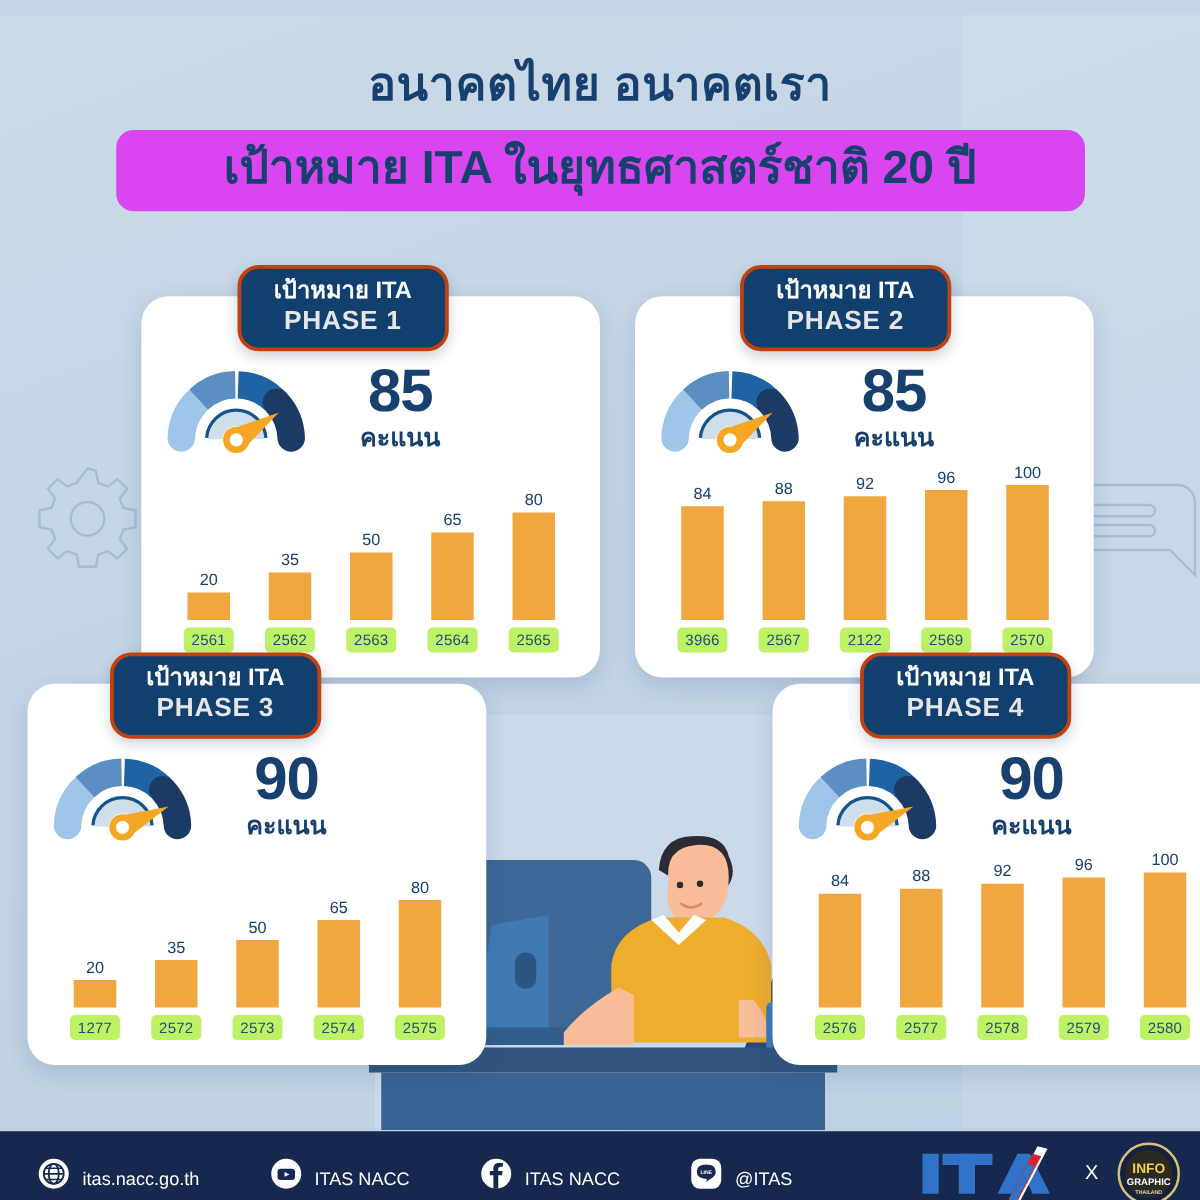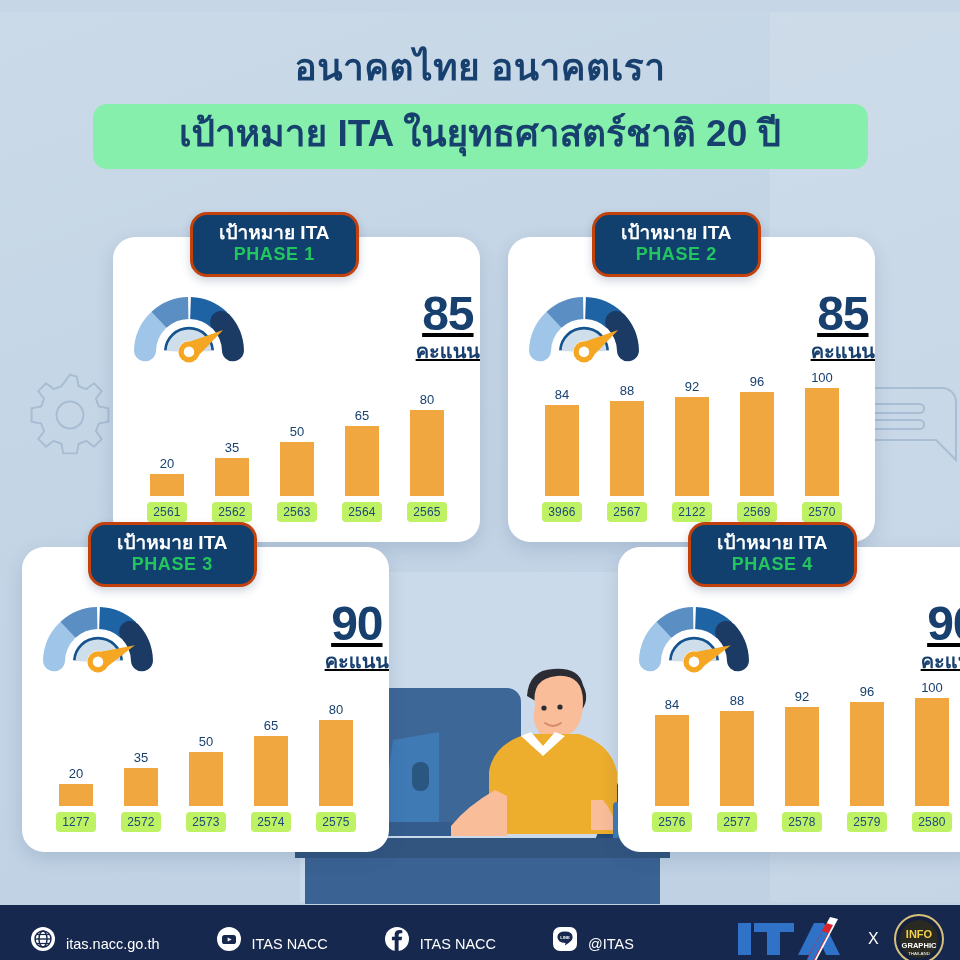--- a/index.html
+++ b/index.html
@@ -25,21 +25,21 @@
   .deco-bubble { position:absolute; left:850px; top:358px; width:120px; height:105px; opacity:.55; }
 
   
   .title-wrap { position:absolute; left:0; top:34px; width:960px; text-align:center; }
   .title-line1 {
     font-size:37px; font-weight:bold; color:#17406f; letter-spacing:.5px;
     line-height:1.2;
   }
   .title-band {
     display:inline-block; margin-top:14px;
-    background:#86efac; border-radius:14px;
+    background:#d946ef; border-radius:14px;
     padding:9px 40px 13px 40px;
     min-width:775px;
   }
   .title-line2 { font-size:37px; font-weight:bold; color:#17406f; line-height:1.15; }
 
   
   .card {
     position:absolute; background:#ffffff; border-radius:22px;
     box-shadow:0 6px 18px rgba(40,70,110,0.16);
   }
@@ -49,30 +49,30 @@
   .card-p4 { left:618px; top:535px; width:367px; height:305px; }
 
   .badge {
     position:absolute; background:#11406f; border-radius:17px;
     border:3px solid #c2410c;
     padding:7px 26px 9px 26px; text-align:center;
     box-shadow:0 4px 10px rgba(30,60,100,0.22);
     z-index:6;
   }
   .badge-th { color:#ffffff; font-size:19px; font-weight:bold; line-height:1.15; }
-  .badge-phase { color:#22c55e; font-size:18px; font-weight:bold; line-height:1.2; letter-spacing:.6px; }
+  .badge-phase { color:#e5e5e5; font-size:21px; font-weight:bold; line-height:1.2; letter-spacing:.6px; }
 
   .badge-p1 { left:190px; top:200px; }
   .badge-p2 { left:592px; top:200px; }
   .badge-p3 { left:88px;  top:510px; }
   .badge-p4 { left:688px; top:510px; }
 
   
   .gauge-row { position:absolute; left:0; top:48px; width:367px;
-    display:flex; align-items:center; justify-content:space-between; gap:23px;text-decoration:underline; }
+    display:flex; align-items:center; justify-content:flex-start; gap:23px; }
   .gauge { width:152px; height:88px; }
   .score-box { text-align:center; padding-bottom:4px; }
   .score-num { font-size:48px; font-weight:bold; color:#17406f; line-height:.95; letter-spacing:-1px; }
   .score-unit { font-size:20px; font-weight:bold; color:#17406f; line-height:1.2; margin-top:2px;}
 
   
   .chart { position:absolute; left:28px; top:140px; width:312px; height:145px;
     display:flex; align-items:flex-end; justify-content:space-between; }
   .bar-col { width:52px; display:flex; flex-direction:column; align-items:center; }
   .bar-val { font-size:13px; color:#17406f; font-weight:normal; margin-bottom:3px; }

